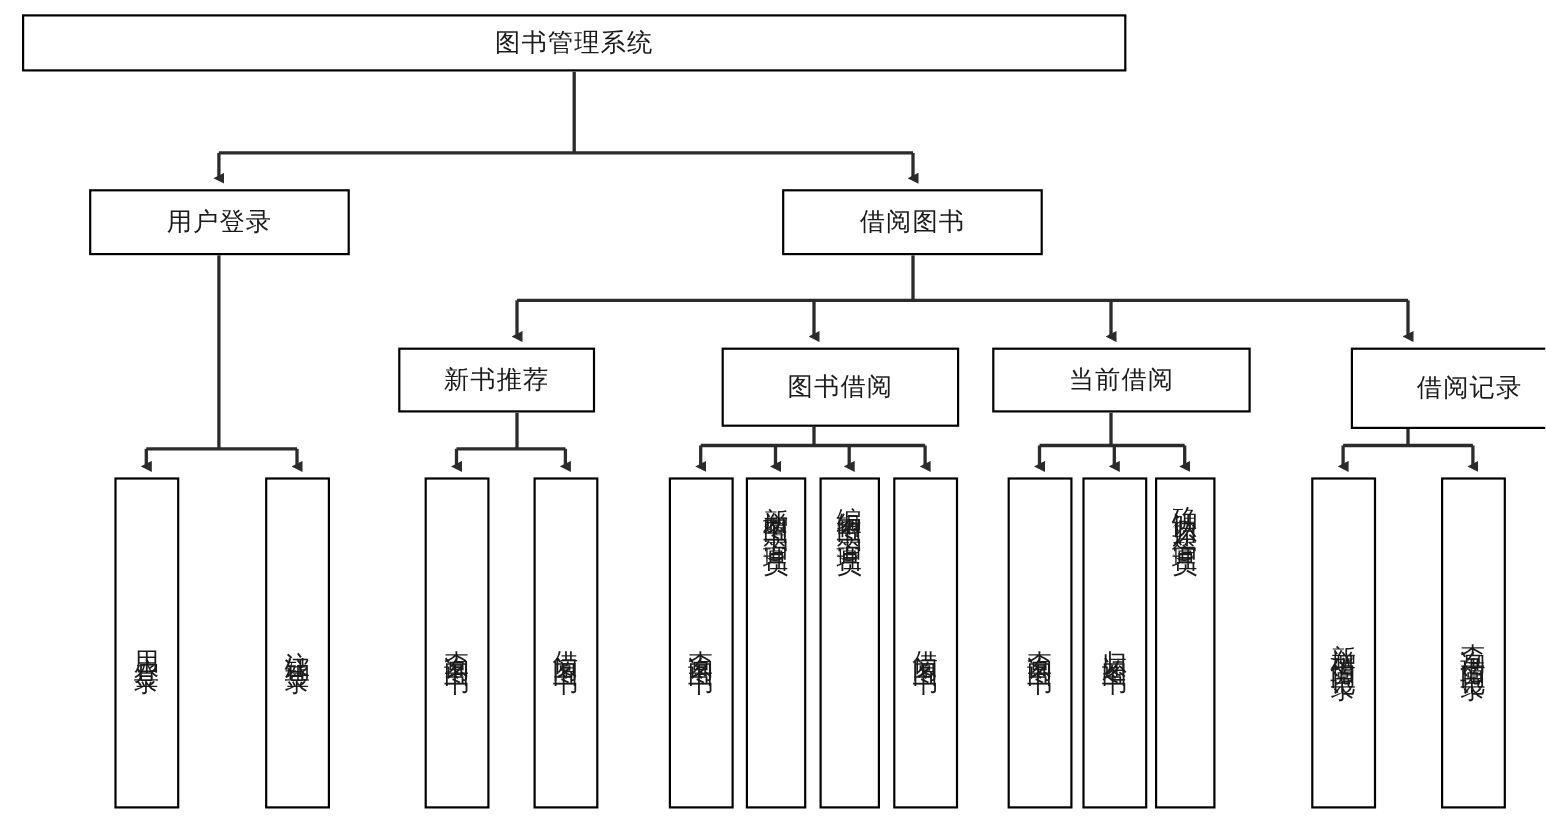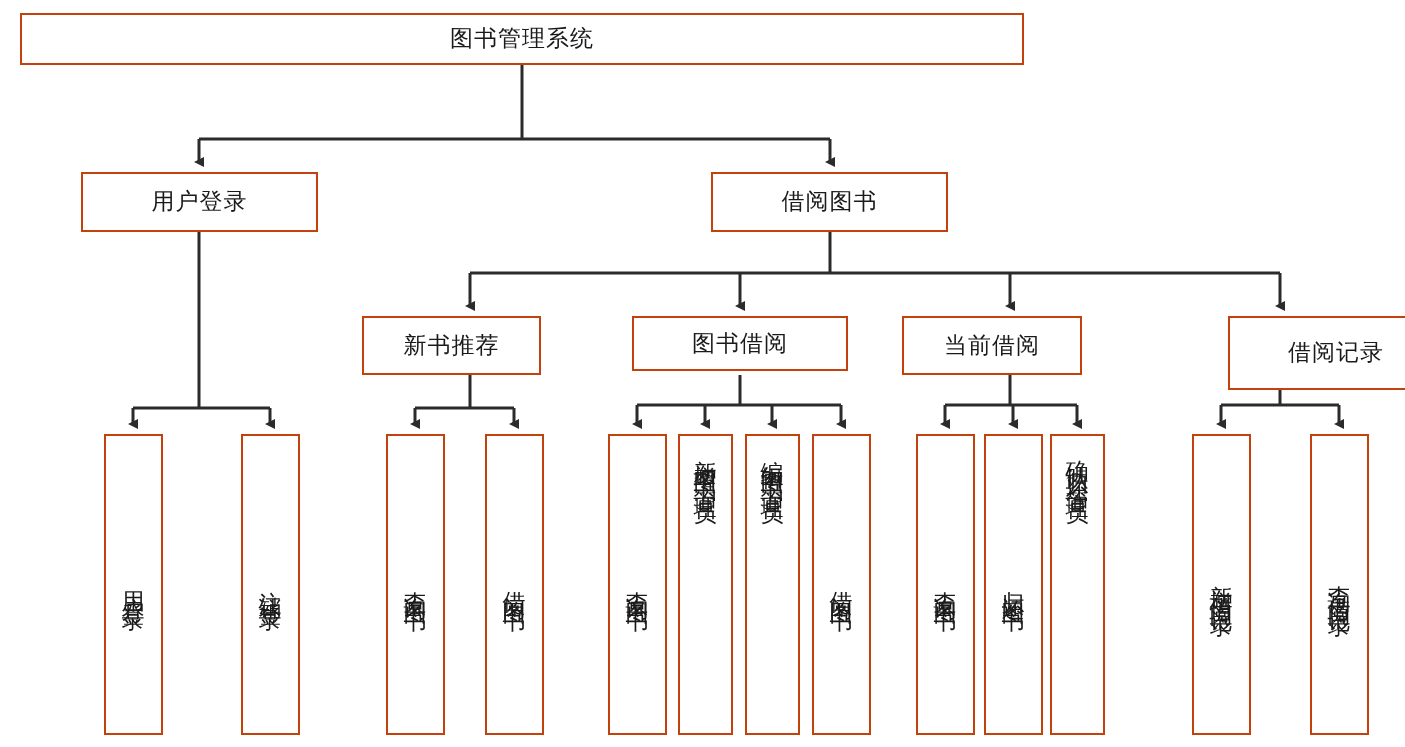--- a/index.html
+++ b/index.html
@@ -21,21 +21,21 @@
     position: absolute;
     left: 0;
     top: 0;
     width: 1405px;
     height: 747px;
   }
   .node {
     position: absolute;
     box-sizing: border-box;
     background: #ffffff;
-    border: 2px solid #c2410c;
+    border: 2px solid #000000;
     display: flex;
     align-items: center;
     justify-content: center;
     color: #1a1a1a;
   }
   .node-h .label {
     font-size: 23px;
     letter-spacing: 1px;
     line-height: 1.1;
     white-space: nowrap;
@@ -129,24 +129,24 @@
         <span class="label">用户登录</span>
       </div>
       <div class="node node-h" style="left: 711px; top: 172px; width: 237px; height: 60px;">
         <span class="label">借阅图书</span>
       </div>
     </div>
   <div id="level3-layer">
       <div class="node node-h" style="left: 362px; top: 316px; width: 179px; height: 59px;">
         <span class="label">新书推荐</span>
       </div>
-      <div class="node node-h" style="left: 632px; top: 316px; width: 216px; height: 55px;">
+      <div class="node node-h" style="left: 656px; top: 316px; width: 216px; height: 72px;">
         <span class="label">图书借阅</span>
       </div>
-      <div class="node node-h" style="left: 902px; top: 316px; width: 180px; height: 59px;">
+      <div class="node node-h" style="left: 902px; top: 316px; width: 235px; height: 59px;">
         <span class="label">当前借阅</span>
       </div>
       <div class="node node-h" style="left: 1228px; top: 316px; width: 216px; height: 74px;">
         <span class="label">借阅记录</span>
       </div>
     </div>
   <div id="leaf-layer">
       <div class="node node-v" style="left: 104px; top: 434px; width: 59px; height: 301px;">
         <span class="label">用户登录</span>
       </div>

